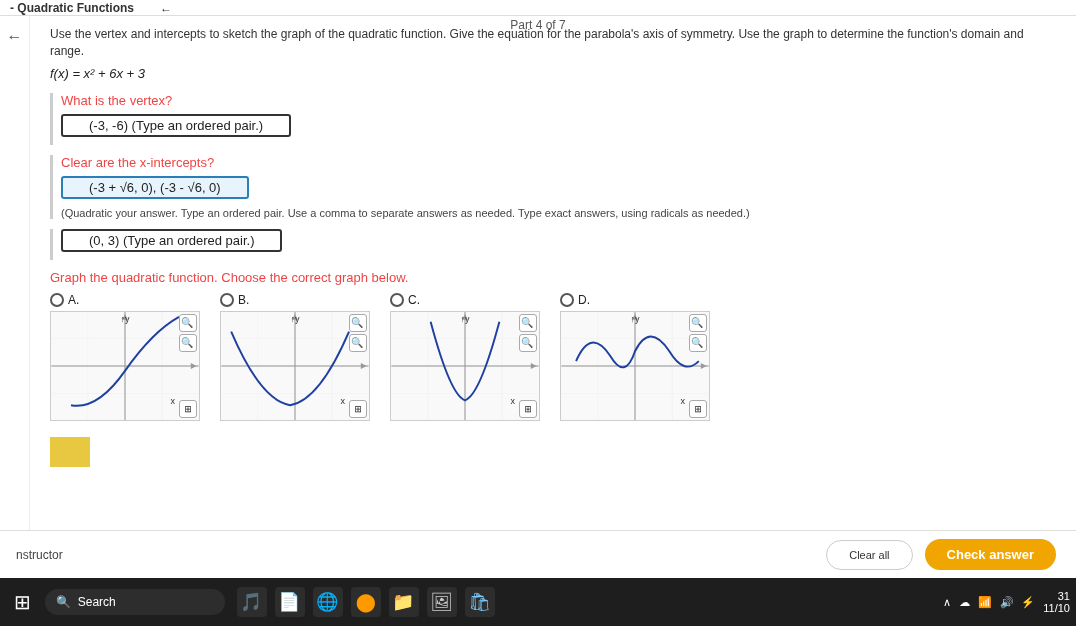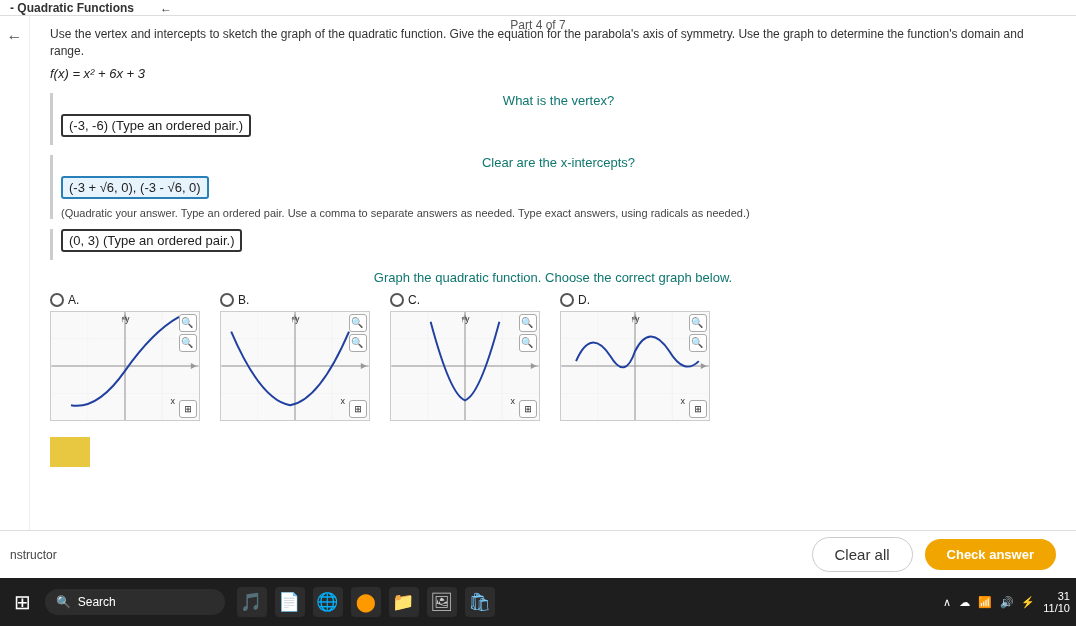--- a/index.html
+++ b/index.html
@@ -81,29 +81,28 @@
     .function-label {
       font-size: 13px;
       color: #222;
       margin-bottom: 12px;
       font-style: italic;
     }
 
     .question-text {
       font-size: 13px;
       margin-bottom: 6px;
-      color: #0f766e;
-      text-align: center;
+      color: #ef4444;
     }
 
     .answer-box {
       display: inline-block;
       border: 2px solid #333;
       border-radius: 3px;
-      padding: 2px 6px;
+      padding: 2px 26px;
       font-size: 13px;
       background: #fff;
       margin-bottom: 8px;
       color: #222;
     }
 
     .answer-box.highlight {
       background: #e8f4fd;
       border-color: #2980b9;
     }
@@ -202,21 +201,21 @@
     .graph-svg {
       width: 100%;
       height: 100%;
     }
 
     .btn-clear-all {
       padding: 8px 22px;
       background: #fff;
       border: 1px solid #ccc;
       border-radius: 20px;
-      font-size: 15px;
+      font-size: 11px;
       cursor: pointer;
       color: #333;
     }
 
     .btn-check-answer {
       padding: 8px 22px;
       background: #f0a500;
       border: none;
       border-radius: 20px;
       font-size: 13px;
@@ -510,21 +509,21 @@
   height: 48px;
   background: #fff;
   border-top: 1px solid #ddd;
   display: flex;
   align-items: center;
   justify-content: flex-end;
   padding: 0 20px;
   gap: 12px;
 ">
 
-  <span style="position:absolute;left:10px;font-size:12px;color:#444;">nstructor</span>
+  <span style="position:absolute;left:16px;font-size:12px;color:#444;">nstructor</span>
   <button class="btn-clear-all">Clear all</button>
   <button class="btn-check-answer">Check answer</button>
 </div>
 
 <div class="taskbar">
 
   <div class="taskbar-start">
     <span class="windows-icon">⊞</span>
   </div>
 

